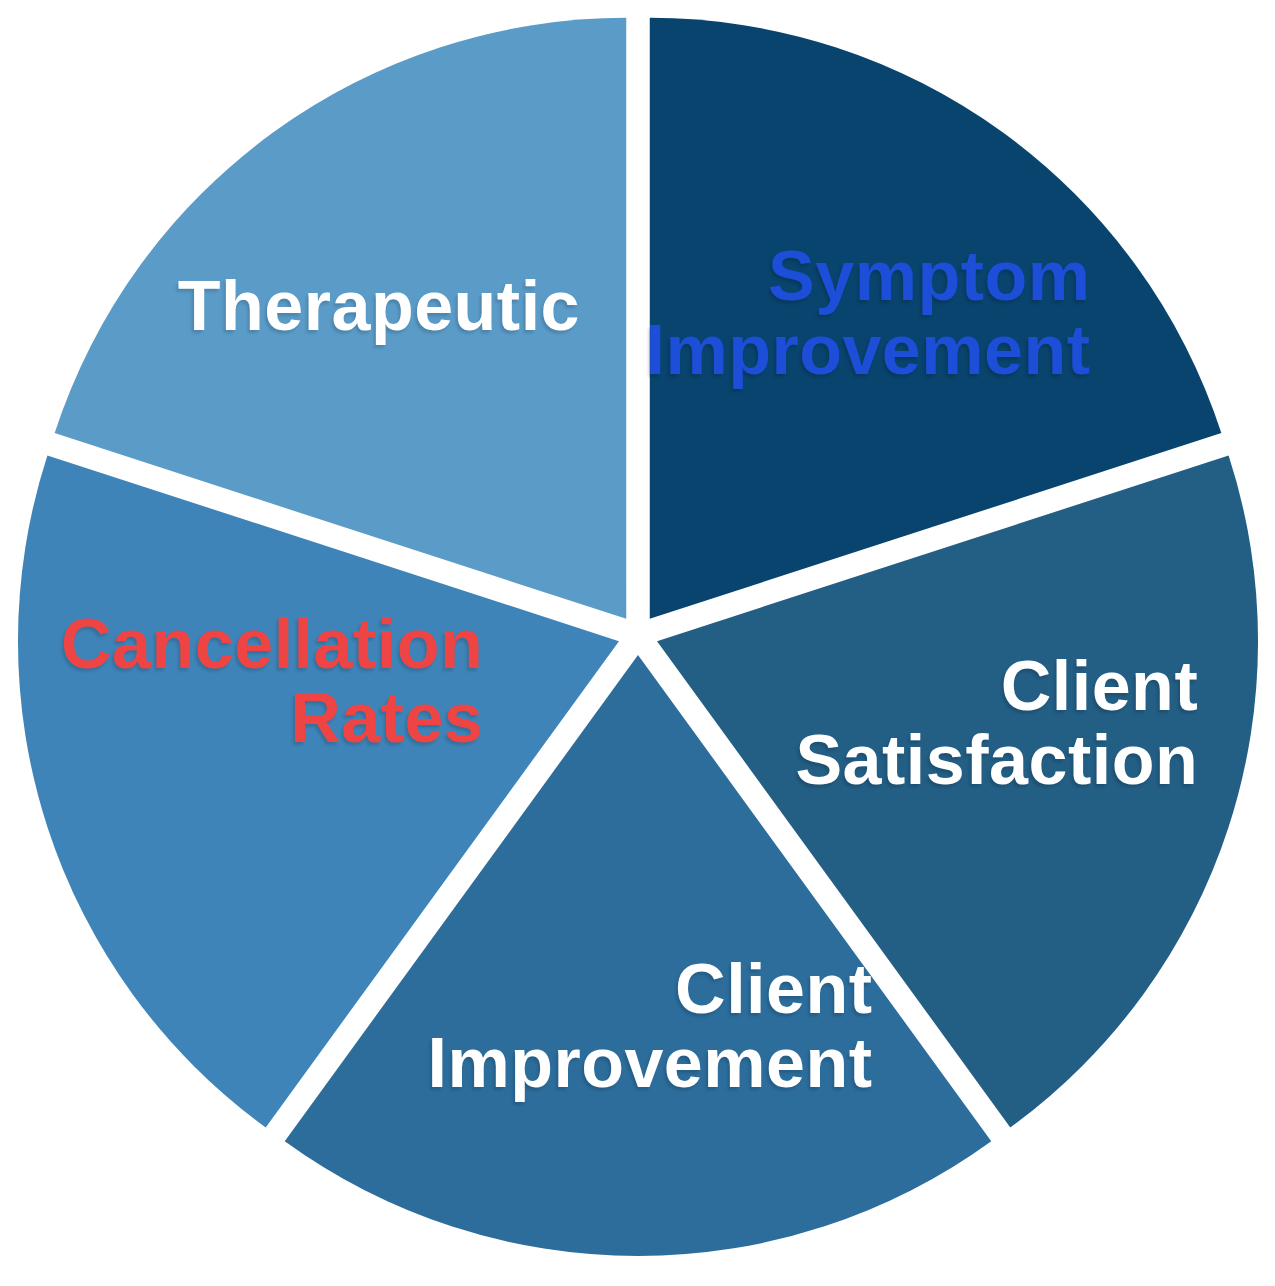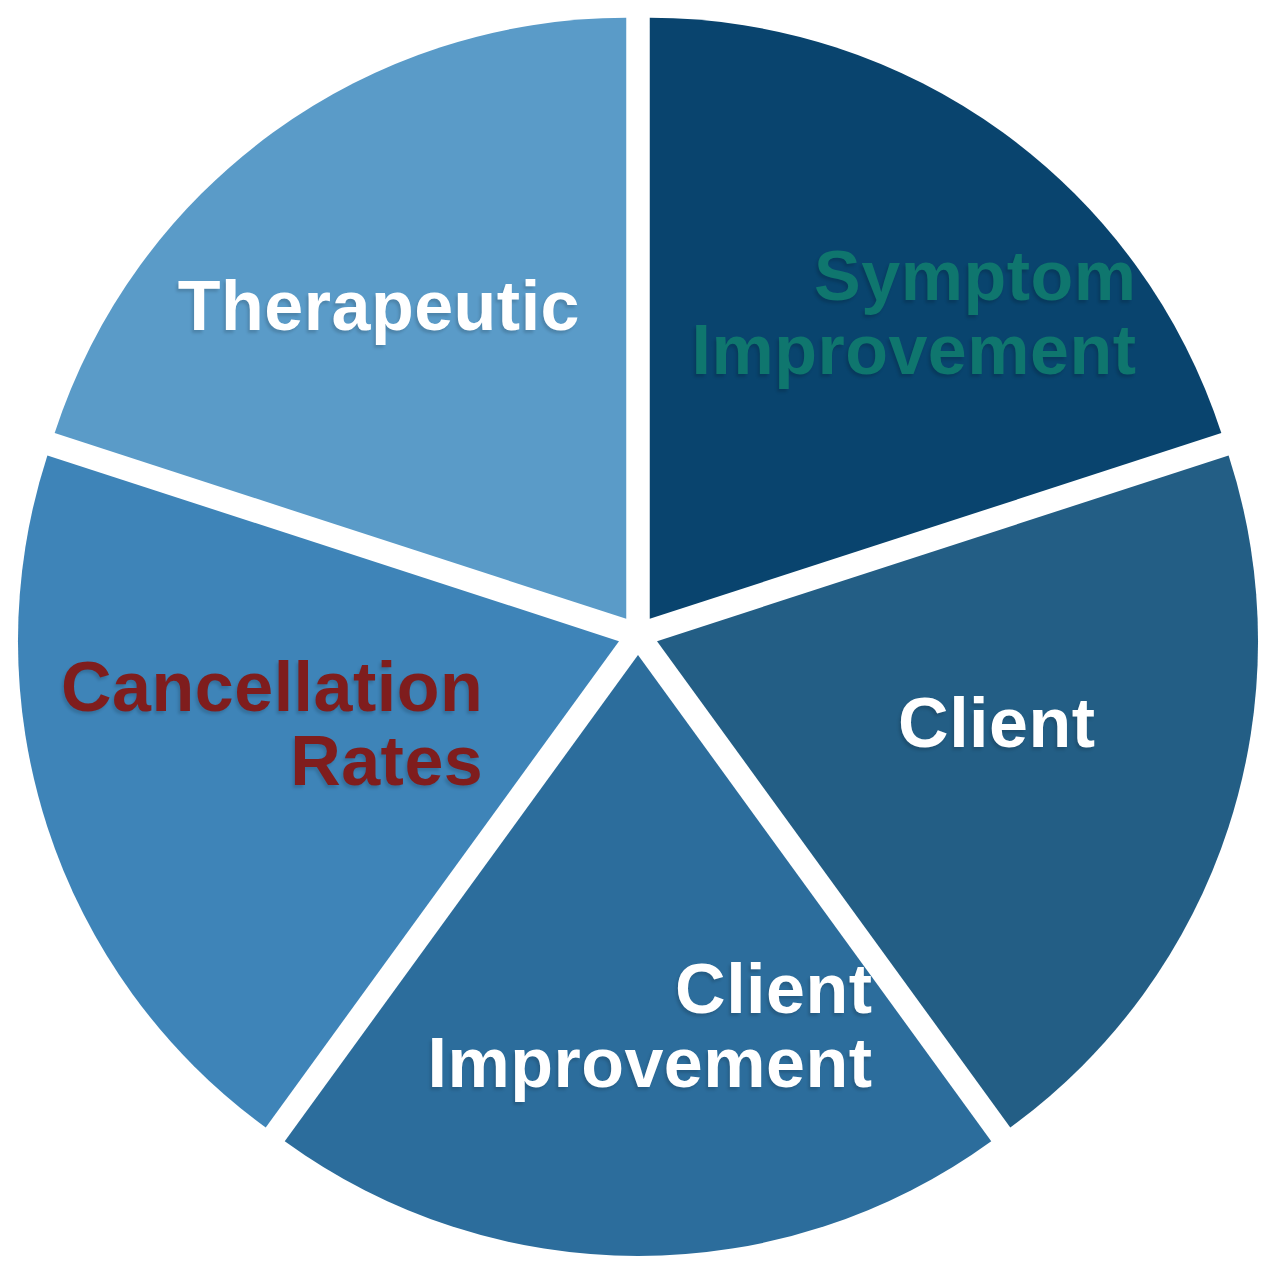--- a/index.html
+++ b/index.html
@@ -46,32 +46,33 @@
 
 <div id="stage" style="background: rgb(255, 255, 255);">
   <svg id="pie-svg" width="1275" height="1286" viewBox="0 0 1275 1286">
       <path d="M 649.76 618.82 L 649.76 17.82 A 601 601 0 0 1 1221.34 433.10 Z" fill="#09446e"></path>
       <path d="M 657.02 641.18 L 1228.61 455.46 A 601 601 0 0 1 1010.28 1127.40 Z" fill="#235e85"></path>
       <path d="M 638.00 655.00 L 991.26 1141.22 A 601 601 0 0 1 284.74 1141.22 Z" fill="#2c6d9c"></path>
       <path d="M 618.98 641.18 L 265.72 1127.40 A 601 601 0 0 1 47.39 455.46 Z" fill="#3e84b8"></path>
       <path d="M 626.24 618.82 L 54.66 433.10 A 601 601 0 0 1 626.24 17.82 Z" fill="#5a9bc8"></path>
     </svg>
   <div id="labels">
-      <div class="slice-label" style="color: #0f766e; left: 914px; top: 312.82px;">
+      <div class="slice-label" style="color: #1d4ed8; left: 868px; top: 312.82px;">
         <div>Symptom</div>
         <div>Improvement</div>
       </div>
       <div class="slice-label" style="color: rgb(255, 255, 255); left: 996.814px; top: 722.86px;">
         <div>Client</div>
+        <div>Satisfaction</div>
       </div>
       <div class="slice-label" style="color: rgb(255, 255, 255); left: 650px; top: 1025.64px;">
         <div>Client</div>
         <div>Improvement</div>
       </div>
-      <div class="slice-label" style="color: #7f1d1d; left: 272.186px; top: 724px;">
+      <div class="slice-label" style="color: #ef4444; left: 272.186px; top: 681px;">
         <div>Cancellation</div>
         <div>Rates</div>
       </div>
       <div class="slice-label" style="color: rgb(255, 255, 255); left: 378.914px; top: 305.82px;">
         <div>Therapeutic</div>
       </div>
     </div>
 </div>
 
 </body></html>

